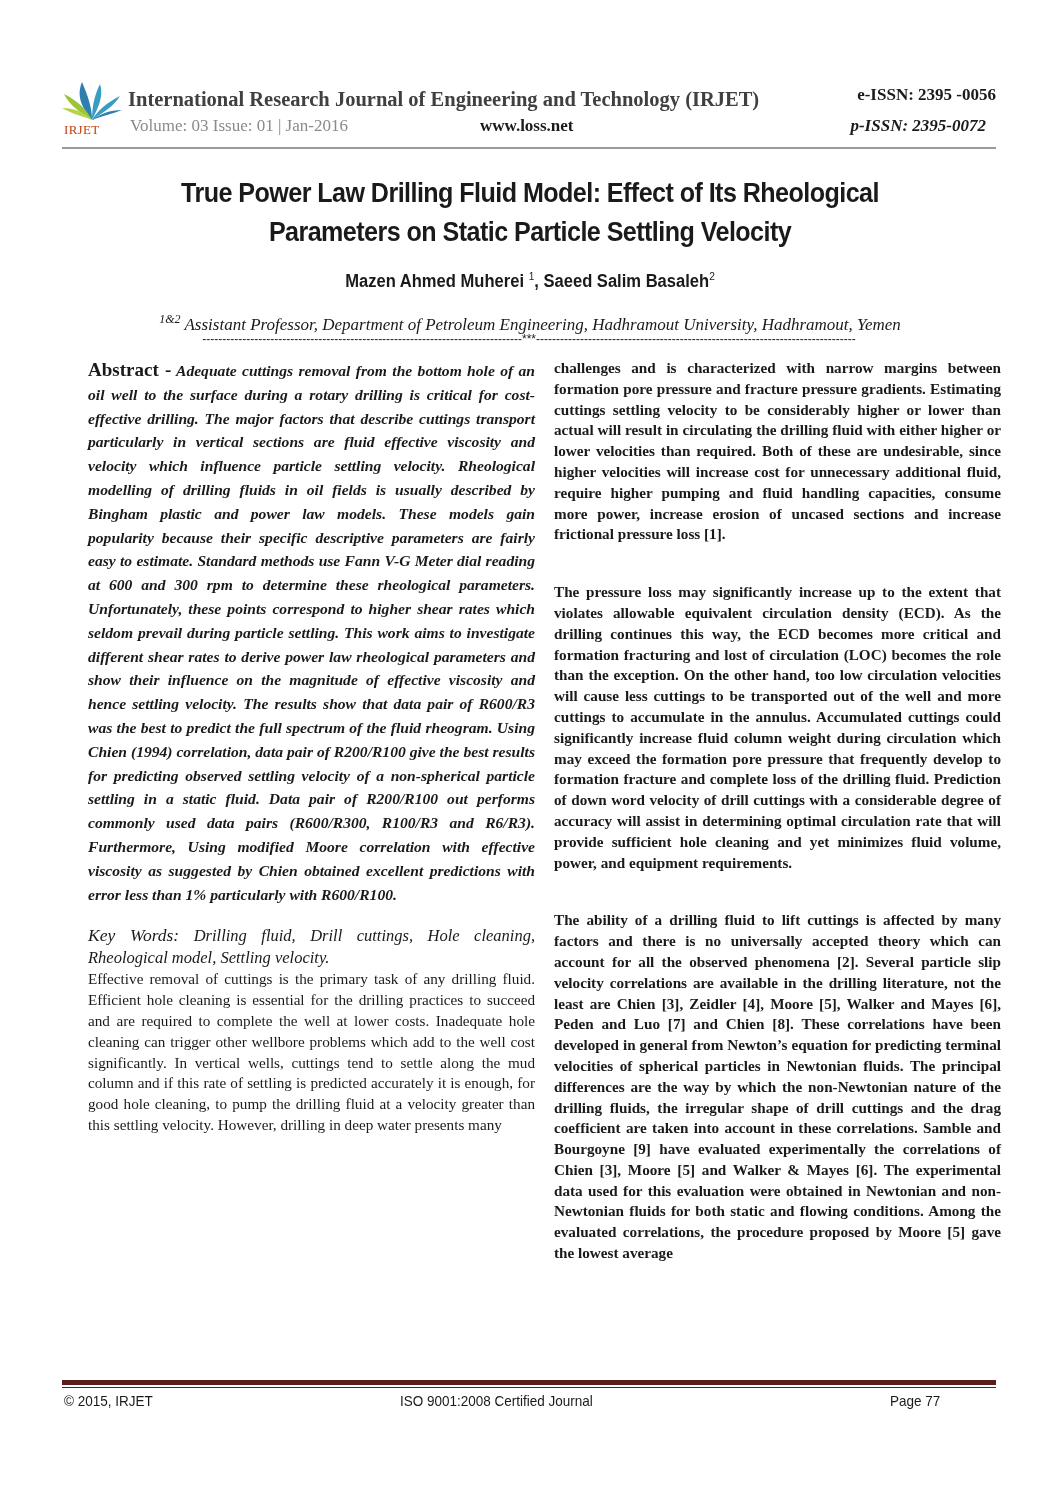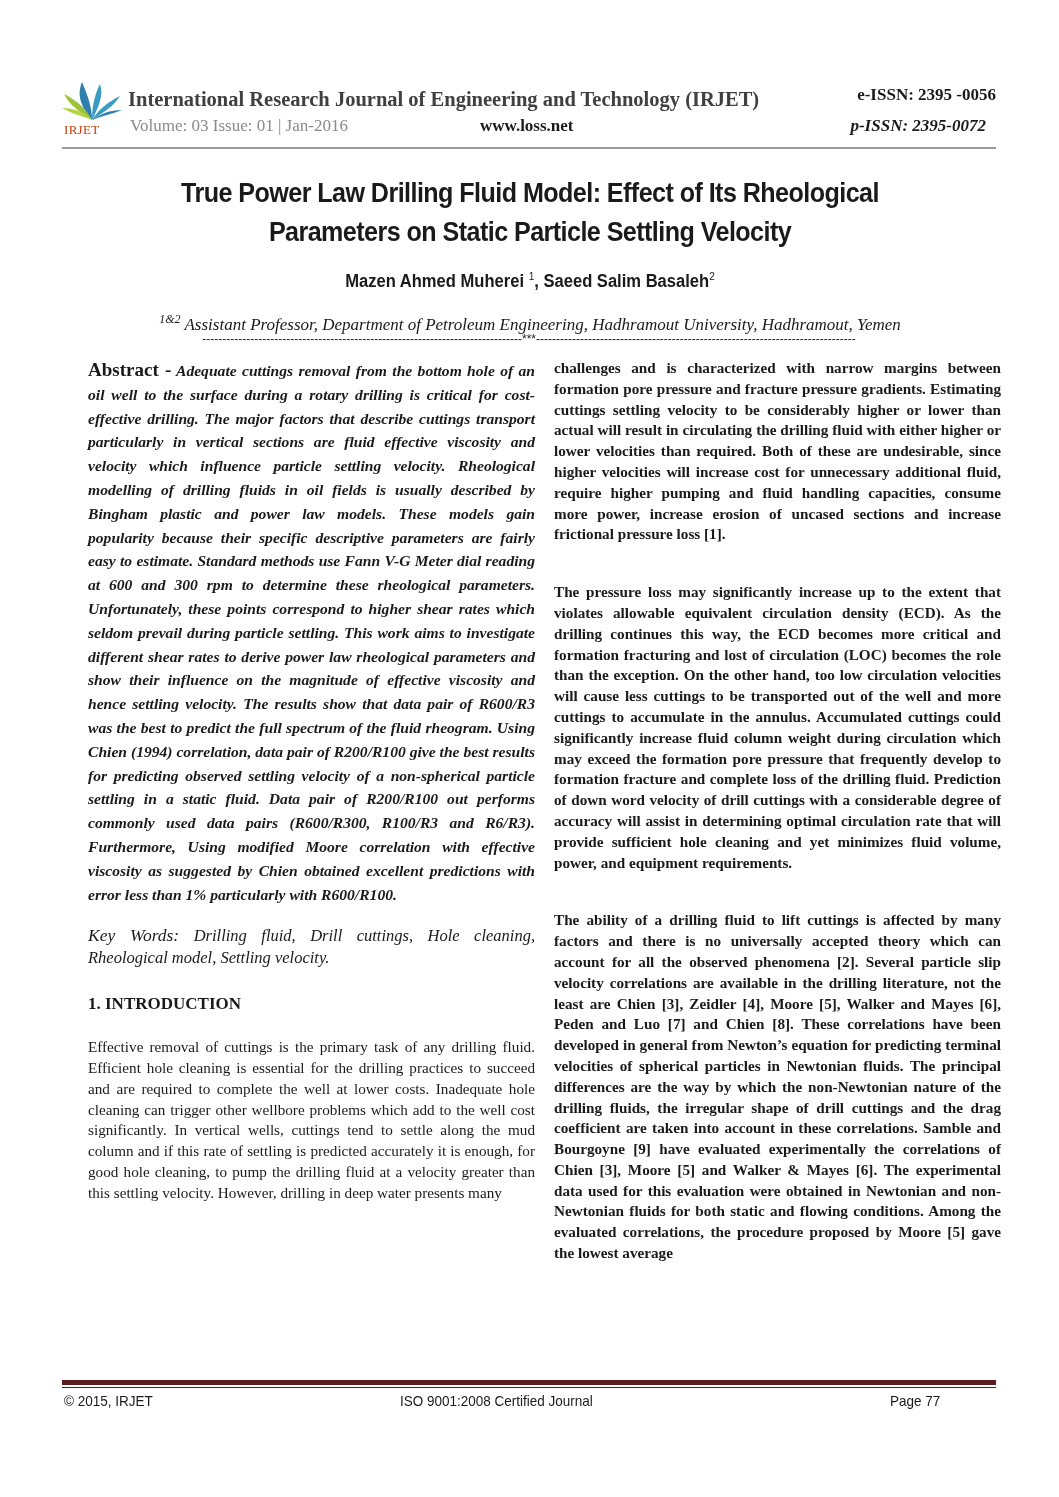--- a/index.html
+++ b/index.html
@@ -83,21 +83,20 @@
 
 <div class="divider">--------------------------------------------------------------------------------***--------------------------------------------------------------------------------</div>
 
 <div class="col col-left">
   <p class="abstract">
     <span class="abstract-label">Abstract -</span><span> Adequate cuttings removal from the bottom hole of an oil well to the surface during a rotary drilling is critical for cost-effective drilling. The major factors that describe cuttings transport particularly in vertical sections are fluid effective viscosity and velocity which influence particle settling velocity. Rheological modelling of drilling fluids in oil fields is usually described by Bingham plastic and power law models. These models gain popularity because their specific descriptive parameters are fairly easy to estimate. Standard methods use Fann V-G Meter dial reading at 600 and 300 rpm to determine these rheological parameters. Unfortunately, these points correspond to higher shear rates which seldom prevail during particle settling. This work aims to investigate different shear rates to derive power law rheological parameters and show their influence on the magnitude of effective viscosity and hence settling velocity. The results show that data pair of R600/R3 was the best to predict the full spectrum of the fluid rheogram. Using Chien (1994) correlation, data pair of R200/R100 give the best results for predicting observed settling velocity of a non-spherical particle settling in a static fluid. Data pair of R200/R100 out performs commonly used data pairs (R600/R300, R100/R3 and R6/R3). Furthermore, Using modified Moore correlation with effective viscosity as suggested by Chien obtained excellent predictions with error less than 1% particularly with R600/R100.</span>
   </p>
   <p class="keywords">
     <span class="keywords-label">Key Words:</span><span> Drilling fluid, Drill cuttings, Hole cleaning, Rheological model, Settling velocity.</span>
   </p>
-  <div class="section-heading">1. INTRODUCTION</div>
   <p>Effective removal of cuttings is the primary task of any drilling fluid. Efficient hole cleaning is essential for the drilling practices to succeed and are required to complete the well at lower costs. Inadequate hole cleaning can trigger other wellbore problems which add to the well cost significantly. In vertical wells, cuttings tend to settle along the mud column and if this rate of settling is predicted accurately it is enough, for good hole cleaning, to pump the drilling fluid at a velocity greater than this settling velocity. However, drilling in deep water presents many</p>
 </div>
 
 <div class="col col-right">
   <p>challenges and is characterized with narrow margins between formation pore pressure and fracture pressure gradients. Estimating cuttings settling velocity to be considerably higher or lower than actual will result in circulating the drilling fluid with either higher or lower velocities than required. Both of these are undesirable, since higher velocities will increase cost for unnecessary additional fluid, require higher pumping and fluid handling capacities, consume more power, increase erosion of uncased sections and increase frictional pressure loss [1].</p>
   <p class="para-gap">The pressure loss may significantly increase up to the extent that violates allowable equivalent circulation density (ECD). As the drilling continues this way, the ECD becomes more critical and formation fracturing and lost of circulation (LOC) becomes the role than the exception. On the other hand, too low circulation velocities will cause less cuttings to be transported out of the well and more cuttings to accumulate in the annulus. Accumulated cuttings could significantly increase fluid column weight during circulation which may exceed the formation pore pressure that frequently develop to formation fracture and complete loss of the drilling fluid. Prediction of down word velocity of drill cuttings with a considerable degree of accuracy will assist in determining optimal circulation rate that will provide sufficient hole cleaning and yet minimizes fluid volume, power, and equipment requirements.</p>
   <p class="para-gap"> The ability of a drilling fluid to lift cuttings is affected by many factors and there is no universally accepted theory which can account for all the observed phenomena [2]. Several particle slip velocity correlations are available in the drilling literature, not the least are Chien [3], Zeidler [4], Moore [5], Walker and Mayes [6], Peden and Luo [7] and Chien [8]. These correlations have been developed in general from Newton’s equation for predicting terminal velocities of spherical particles in Newtonian fluids. The principal differences are the way by which the non-Newtonian nature of the drilling fluids, the irregular shape of drill cuttings and the drag coefficient are taken into account in these correlations. Samble and Bourgoyne [9] have evaluated experimentally the correlations of Chien [3], Moore [5] and Walker &amp; Mayes [6]. The experimental data used for this evaluation were obtained in Newtonian and non-Newtonian fluids for both static and flowing conditions.   Among the evaluated correlations, the procedure proposed by Moore [5] gave the lowest average</p>
 </div>
 
 <div class="footer-bar"></div>

